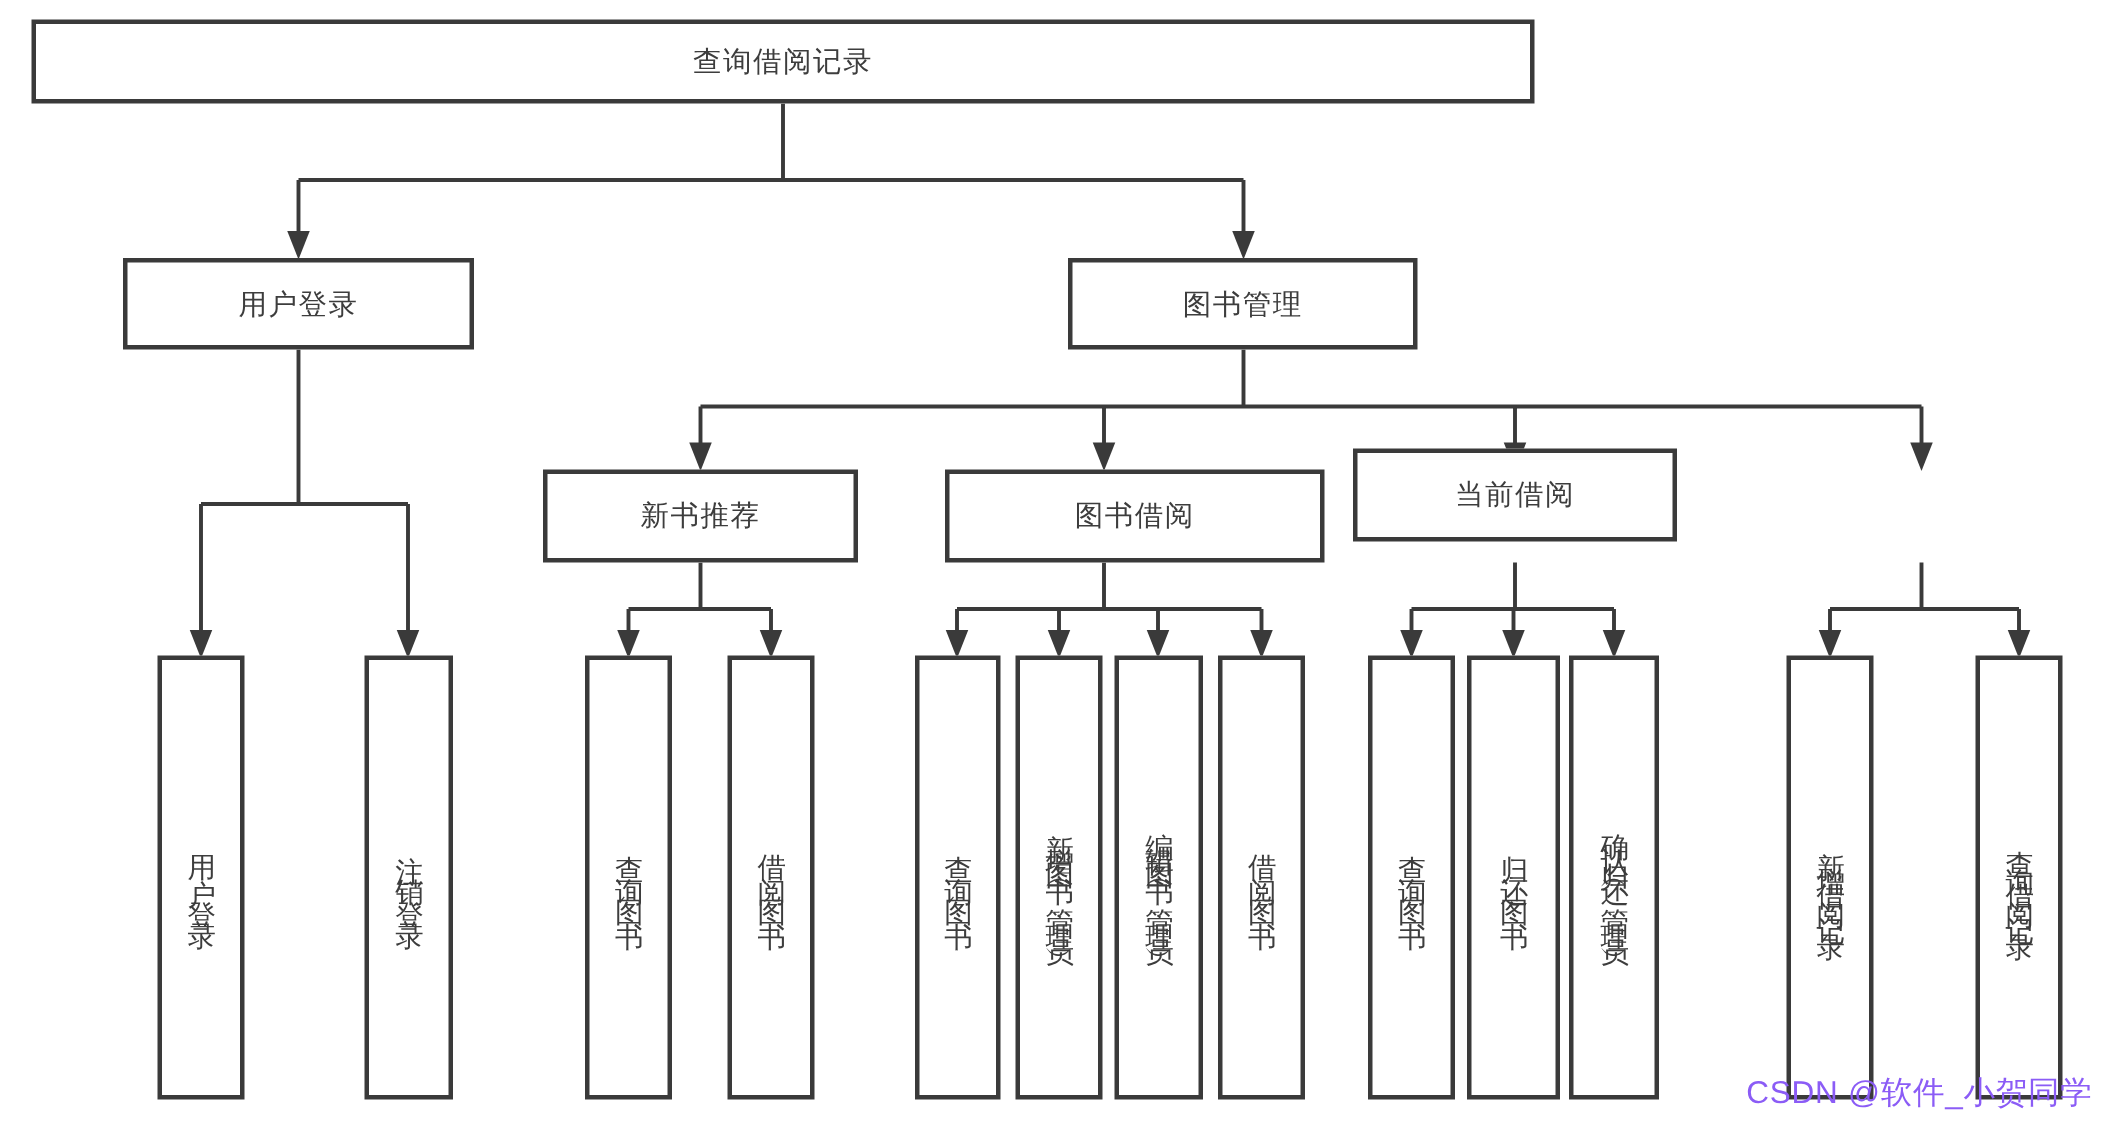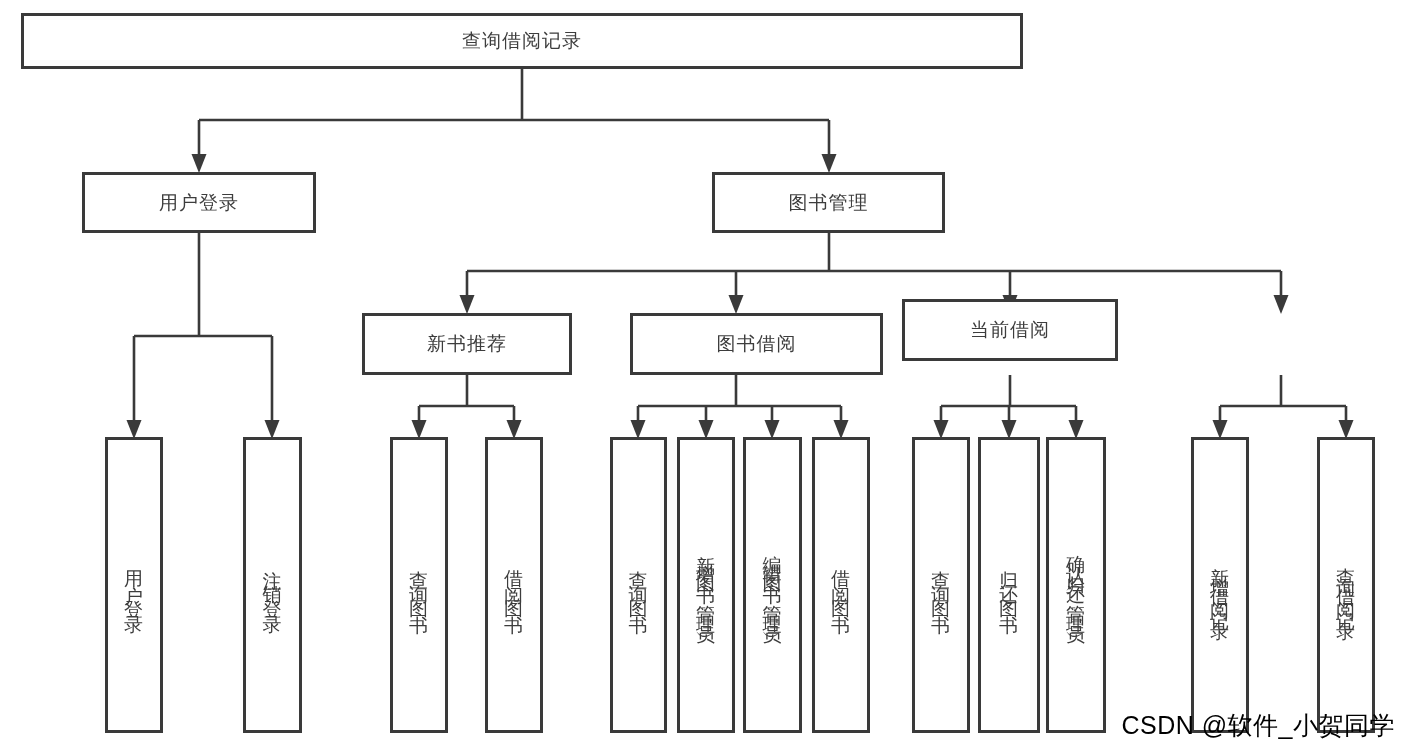--- a/index.html
+++ b/index.html
@@ -28,22 +28,22 @@
     text-orientation:mixed;
     line-height:1;
     letter-spacing:15px;
     white-space:nowrap;
   }
   .vnode.s6 span{letter-spacing:11px;}
   .vnode.s9 span{letter-spacing:10px;}
   #watermark{
     position:absolute;
     right:10px;bottom:5px;
-    color:#000000;
-    font-size:25px;
+    color:#8b5cf6;
+    font-size:21px;
     letter-spacing:0.5px;
     pointer-events:none;
   }
 </style>
 </head>
 <body>
 
 <div id="stage">
 
   <svg class="wires" viewBox="0 0 1405 747" fill="none" stroke="#3a3a3a" stroke-width="2.6">

